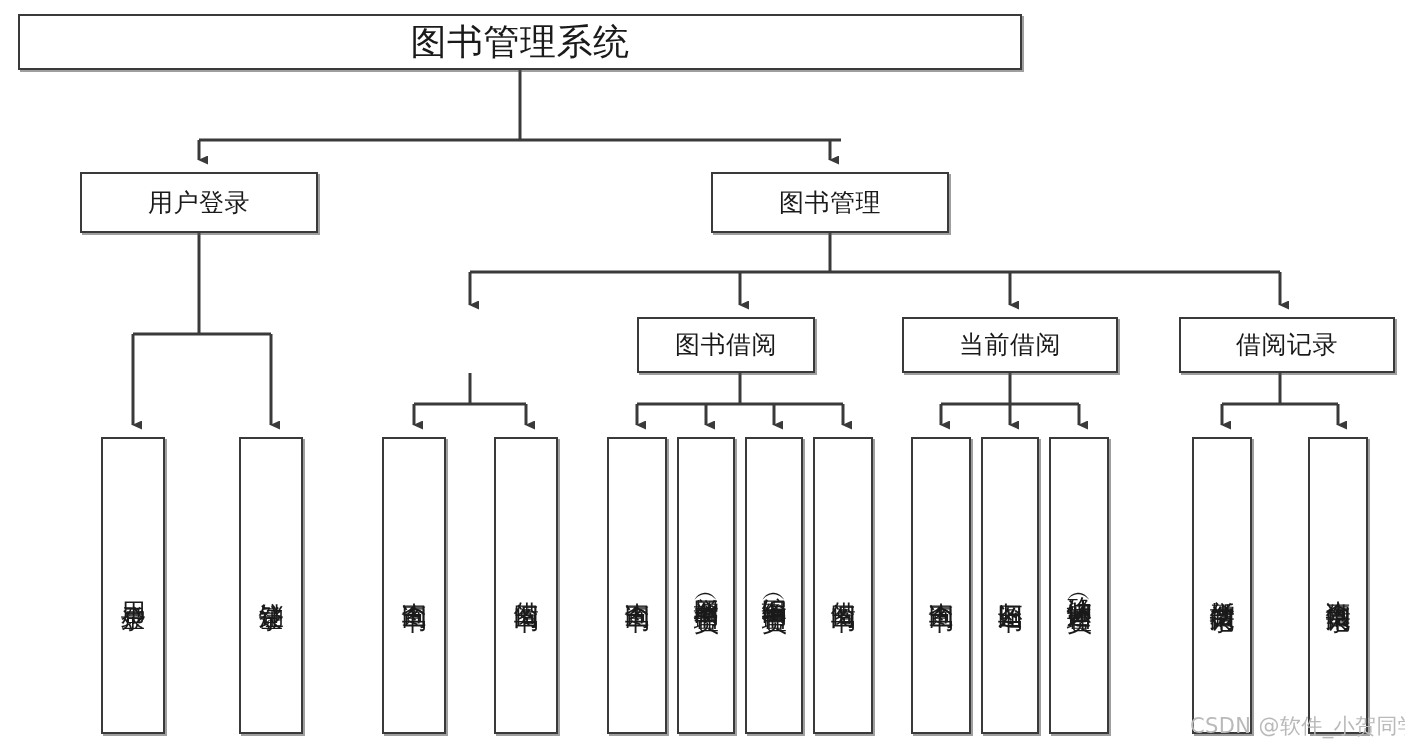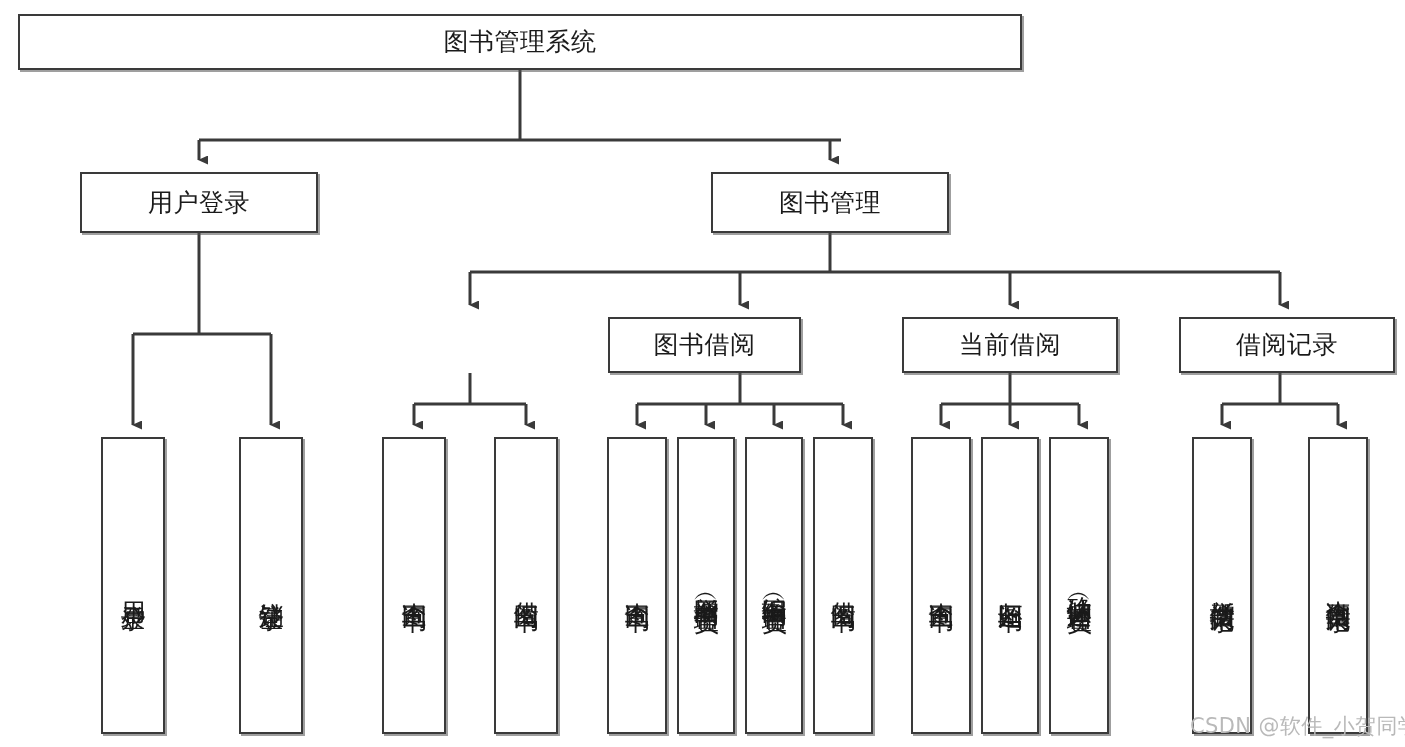--- a/index.html
+++ b/index.html
@@ -43,21 +43,21 @@
     text-align: center;
     line-height: 1.28;
     letter-spacing: 0.5px;
     white-space: pre;
   }
   
   .node.horiz .node-label {
     font-size: 25px;
   }
   .node.root .node-label {
-    font-size: 25px;
+    font-size: 36px;
   }
   
   .node.vert {
     overflow: hidden;
   }
   .node.vert .node-label {
     writing-mode: vertical-rl;
     text-orientation: upright;
     font-size: 25px;
     line-height: 1.02;
@@ -134,21 +134,21 @@
 
   <div class="node horiz" style="left:80px; top:172px; width:238px; height:61px;">
     <span class="node-label">用户登录</span>
   </div>
 
   <div class="node horiz" style="left:711px; top:172px; width:238px; height:61px;">
     <span class="node-label">图书管理</span>
   </div>
 
 
-  <div class="node horiz" style="left:608px; top:317px; width:193px; height:56px;">
+  <div class="node horiz" style="left:637px; top:317px; width:178px; height:56px;">
     <span class="node-label">图书借阅</span>
   </div>
 
   <div class="node horiz" style="left:902px; top:317px; width:216px; height:56px;">
     <span class="node-label">当前借阅</span>
   </div>
 
   <div class="node horiz" style="left:1172px; top:317px; width:216px; height:56px;margin-left:7px;">
     <span class="node-label">借阅记录</span>
   </div>

